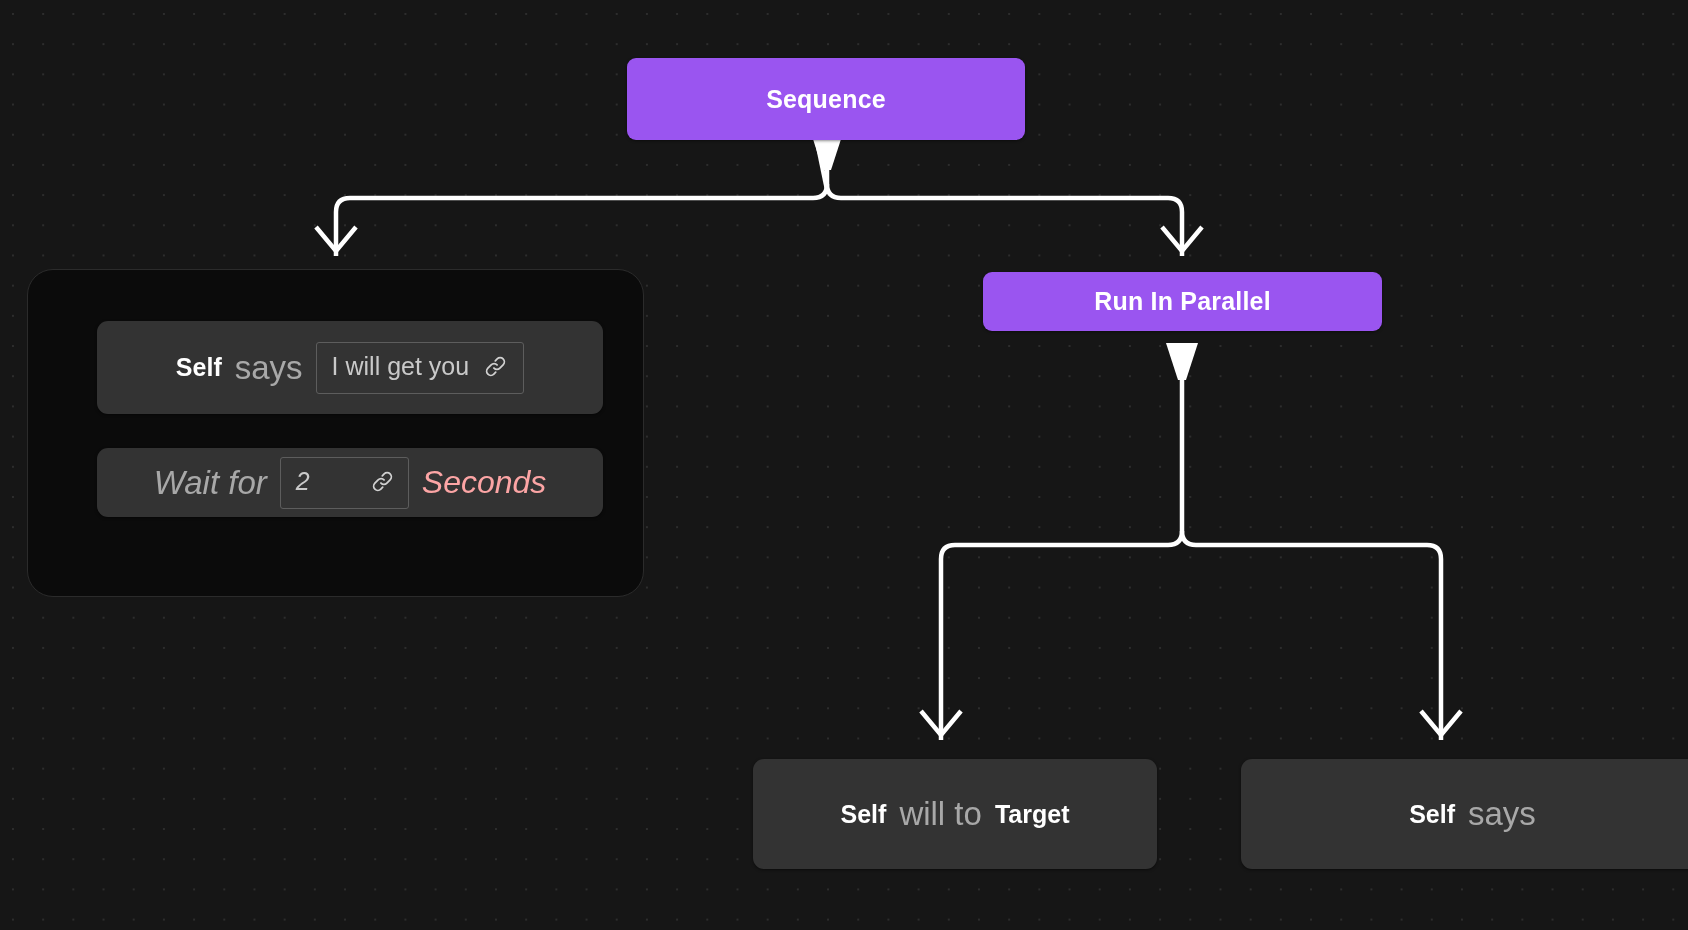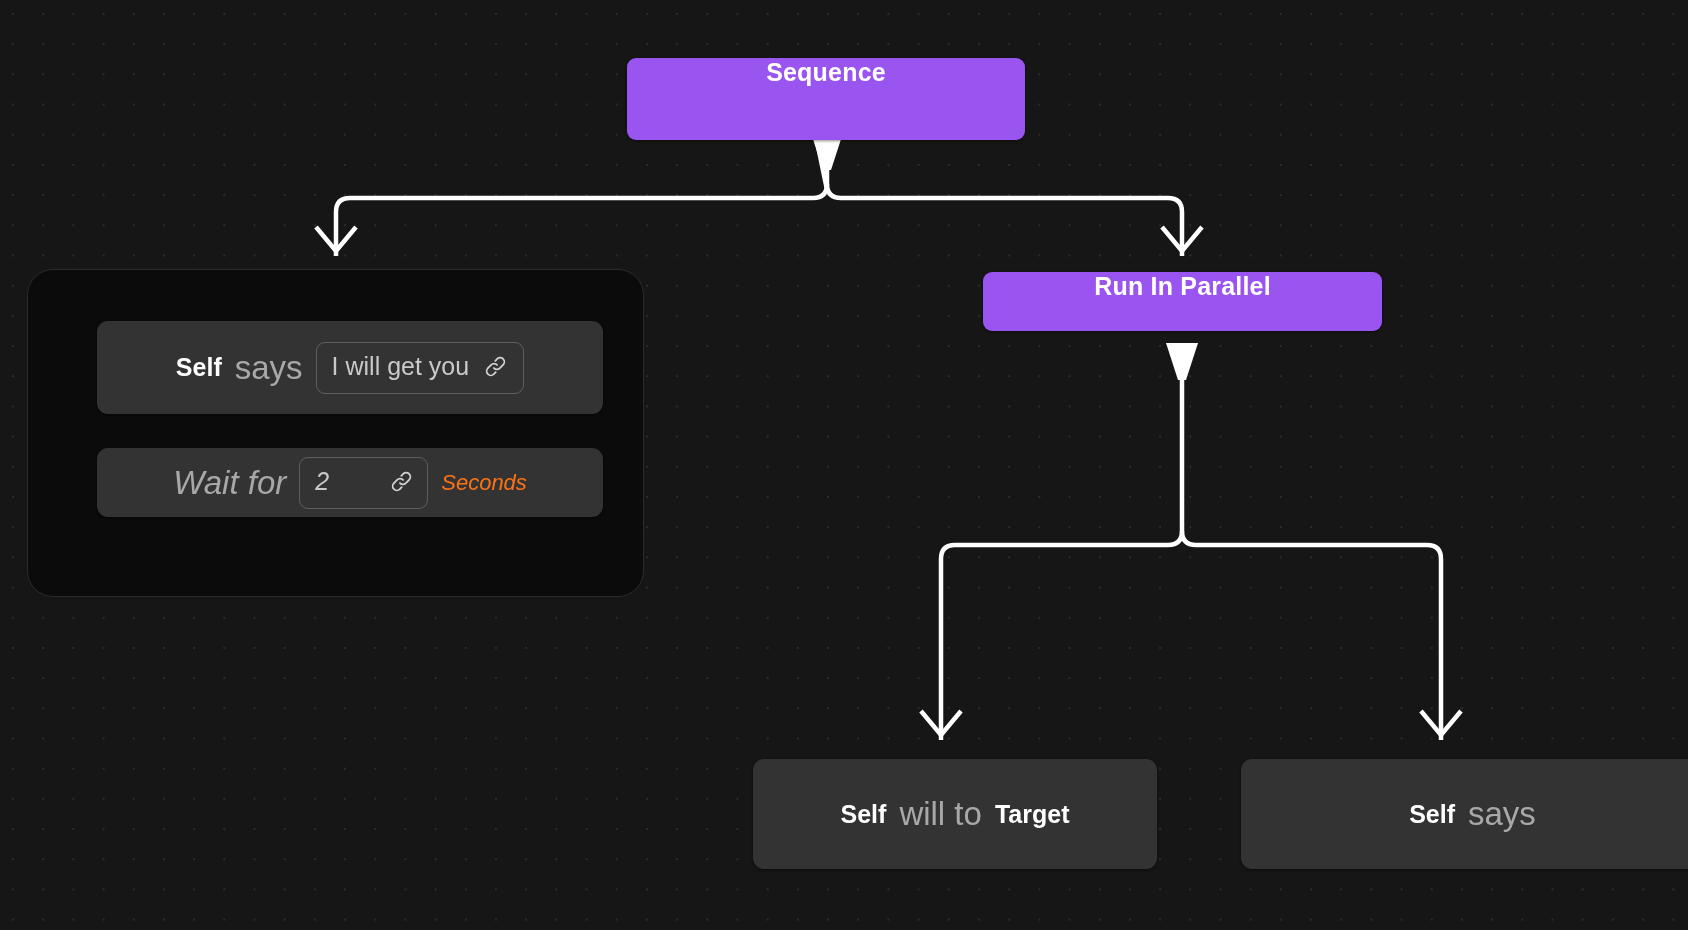--- a/index.html
+++ b/index.html
@@ -28,21 +28,21 @@
     width: 1688px;
     height: 930px;
     pointer-events: none;
   }
 
   
   .node {
     position: absolute;
     box-sizing: border-box;
     display: flex;
-    align-items: flex-start;
+    align-items: center;
     justify-content: center;
   }
 
   .composite {
     background: #9a55f0;
     border-radius: 9px;
     color: #ffffff;
     font-weight: bold;
     font-size: 25px;
     letter-spacing: 0.2px;
@@ -78,31 +78,31 @@
     color: #ffffff;
     font-weight: bold;
     font-size: 25px;
   }
   .tok-plain {
     color: #a8a8a8;
     font-weight: normal;
     font-size: 33px;
   }
   .tok-unit {
-    color: #f97316;
+    color: #fca5a5;
     font-weight: normal;
-    font-size: 22px;
+    font-size: 32px;
   }
 
   .field {
     display: inline-flex;
     align-items: center;
     gap: 14px;
     border: 1.4px solid #5d5d5d;
-    border-radius: 9px;
+    border-radius: 3px;
     padding: 7px 15px 9px 15px;
     color: #c9c9c9;
     font-size: 25px;
     background: transparent;
     min-height: 34px;
   }
   .field.num {
     padding-right: 13px;
   }
   .field .fval {

